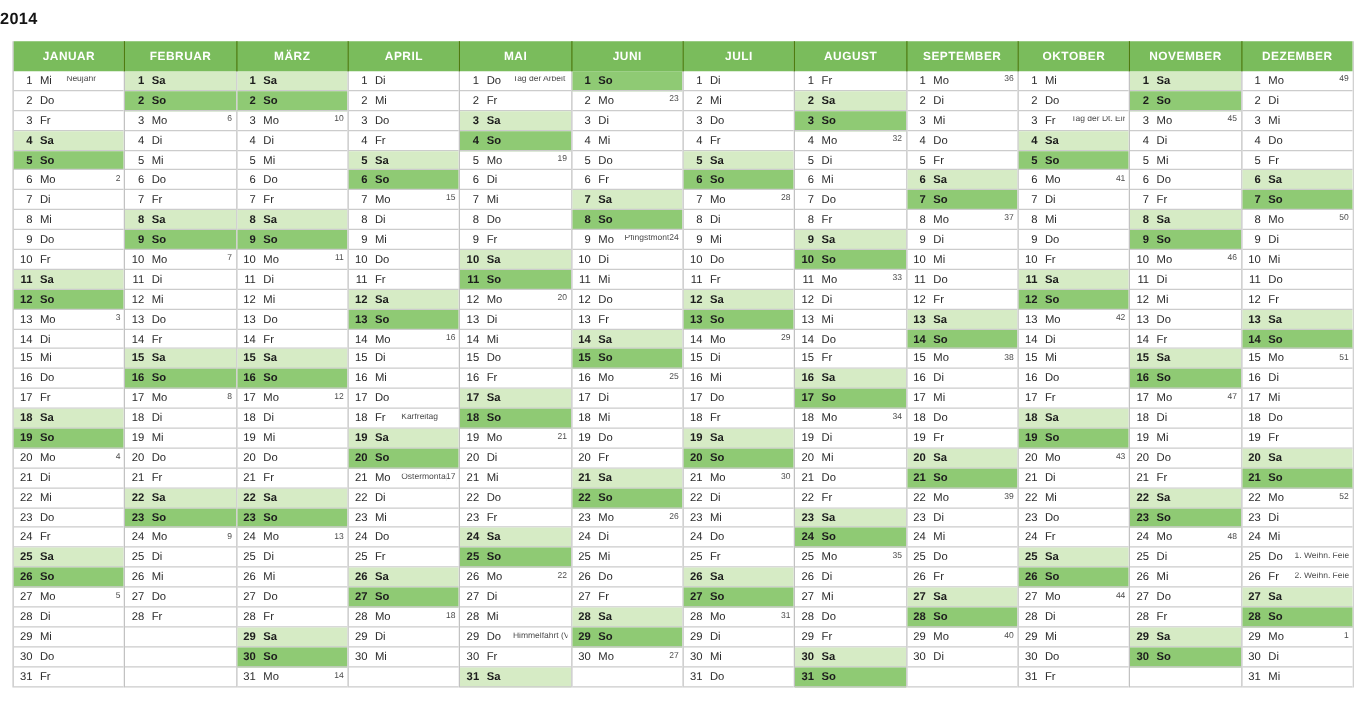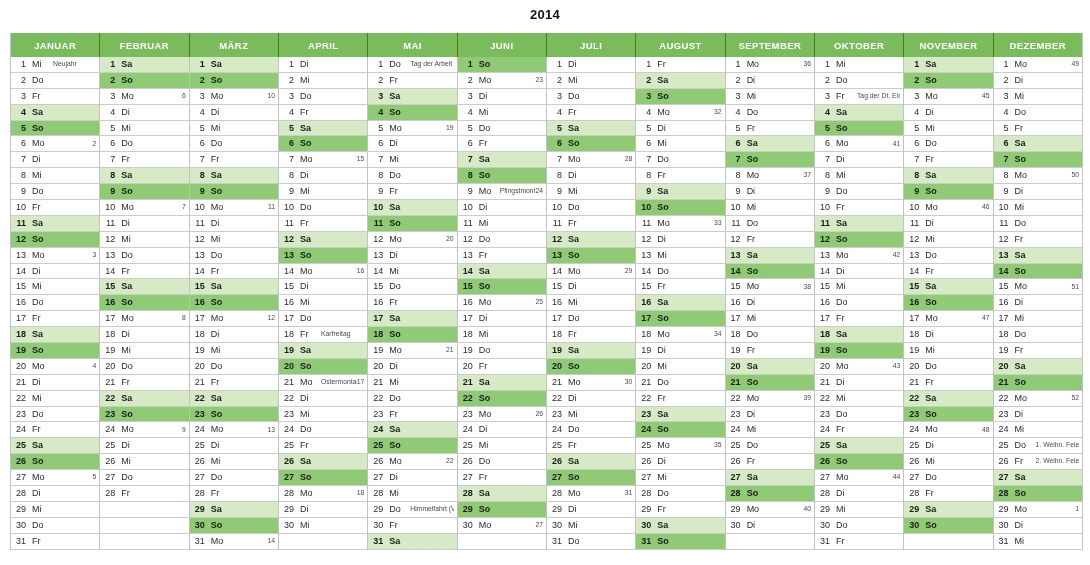--- a/index.html
+++ b/index.html
@@ -12,21 +12,21 @@
     --text-small:#4a4a4a;
   }
   *{margin:0;padding:0;box-sizing:border-box;}
   html,body{background:#ffffff;}
   body{
     width:1090px;height:565px;position:relative;overflow:hidden;
     font-family:"Liberation Sans","DejaVu Sans",sans-serif;
     color:var(--text-main);
   }
   .year-title{
-    position:absolute;top:7px;left:0;width:1090px;text-align:center;
+    position:absolute;top:7px;left:0;width:1090px;text-align:left;
     font-size:13px;font-weight:bold;color:#141414;letter-spacing:.3px;
   }
   .calendar-grid{
     position:absolute;left:10px;top:33px;width:1073px;
     display:flex;border-right:1px solid var(--border-v);
   }
   .month-column{
     flex:1 1 0;min-width:0;border-left:1px solid var(--border-v);
     background:#fff;
   }

